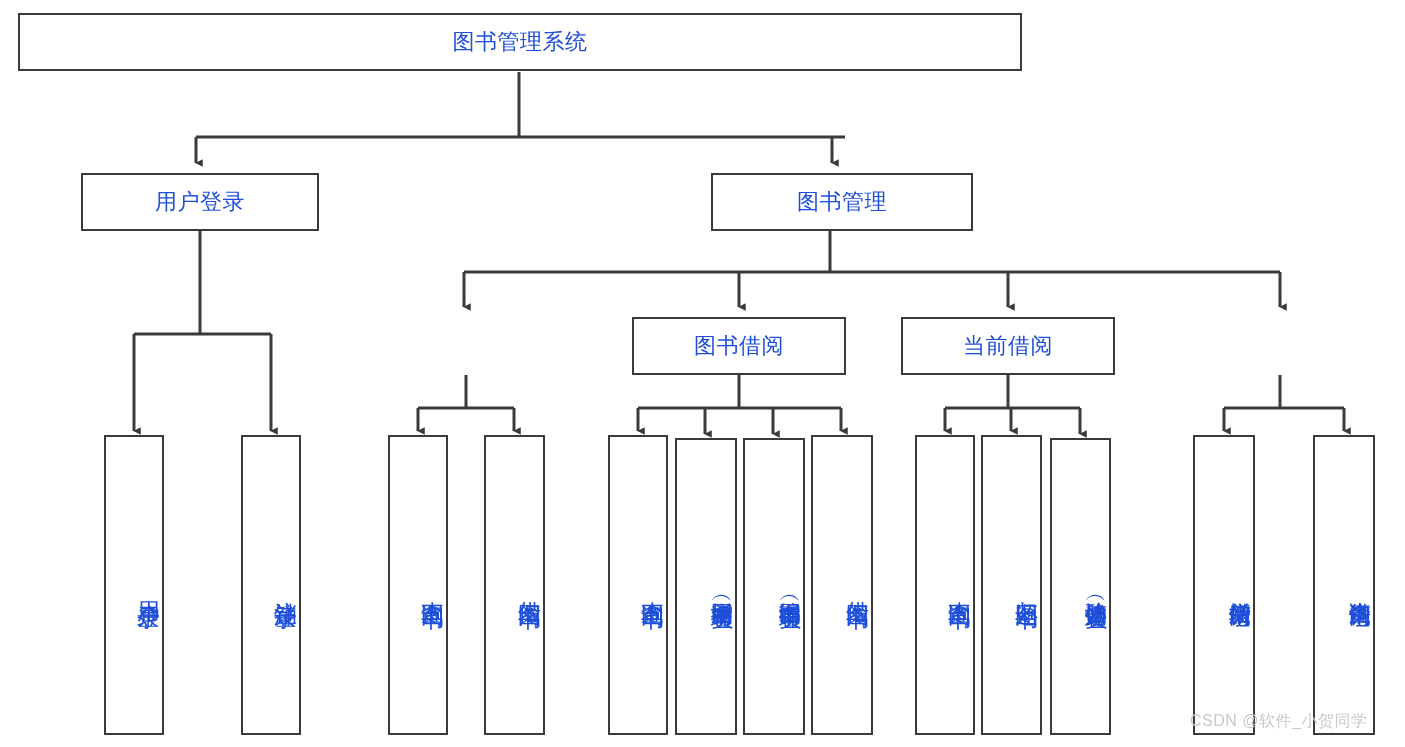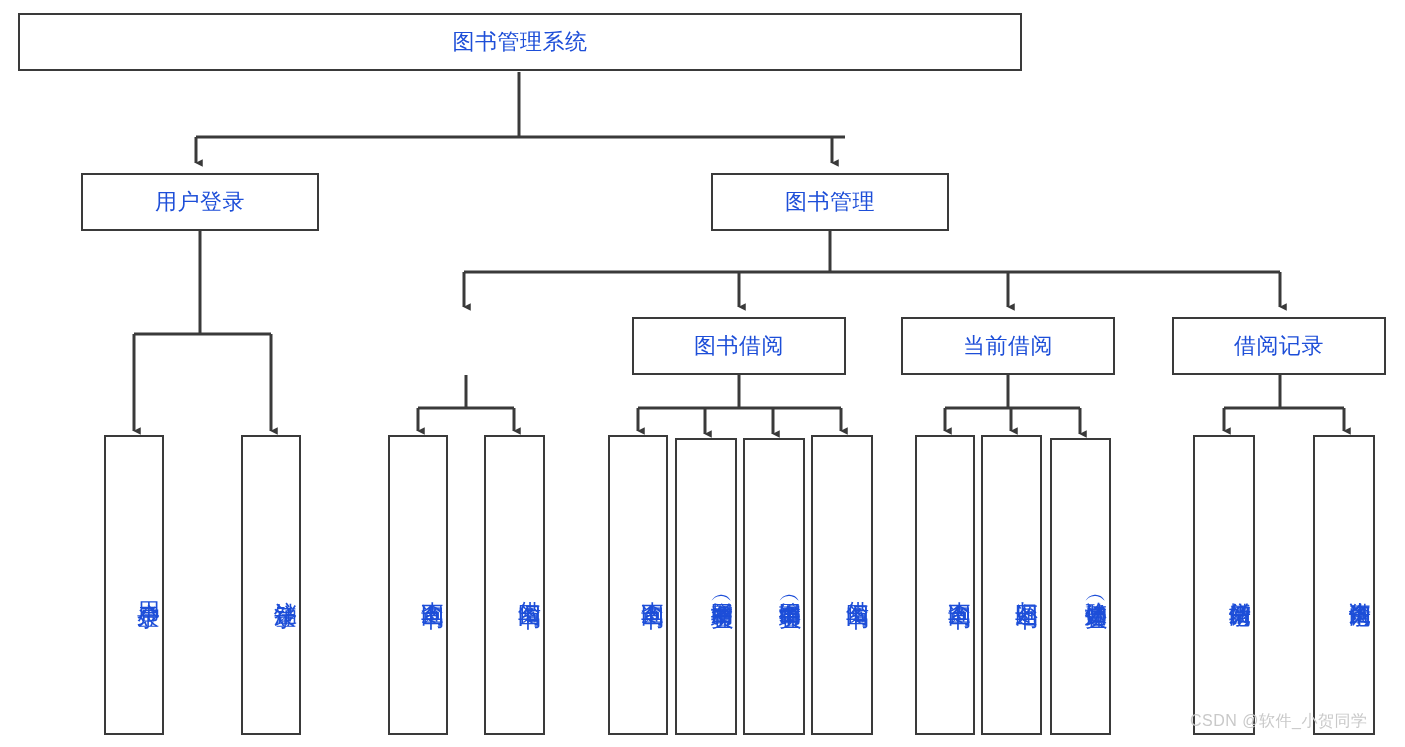--- a/index.html
+++ b/index.html
@@ -117,32 +117,29 @@
     </g>
   </svg>
 
   <div class="node horiz" style="left:18px; top:13px; width:1004px; height:58px;">
     <span>图书管理系统</span>
   </div>
 
   <div class="node horiz" style="left:81px; top:173px; width:238px; height:58px;">
     <span>用户登录</span>
   </div>
-  <div class="node horiz" style="left:711px; top:173px; width:238px; height:58px;">
+  <div class="node horiz" style="left:711px; top:173px; width:262px; height:58px;">
     <span>图书管理</span>
   </div>
 
   <div class="node horiz" style="left:901px; top:317px; width:214px; height:58px;">
     <span>当前借阅</span>
   </div>
   <div class="node horiz" style="left:632px; top:317px; width:214px; height:58px;">
     <span>图书借阅</span>
-  </div>
-  <div class="node horiz" style="left:1172px; top:317px; width:214px; height:58px;">
-    <span>借阅记录</span>
   </div>
 
   <div class="node vert" style="left:104px; top:435px; width:60px; height:300px;">
     <span>用户登录</span>
   </div>
   <div class="node vert" style="left:241px; top:435px; width:60px; height:300px;">
     <span>注销登录</span>
   </div>
 
   <div class="node vert" style="left:388px; top:435px; width:60px; height:300px;">

